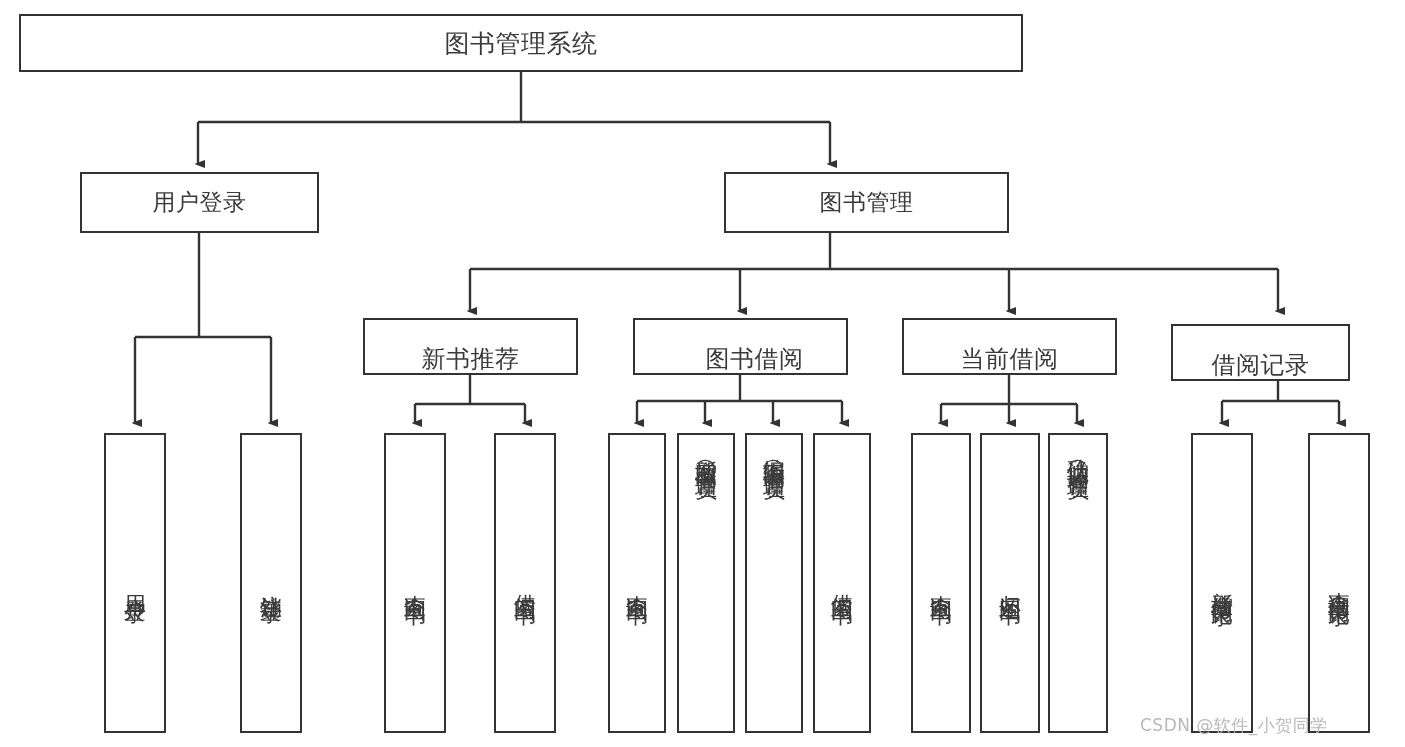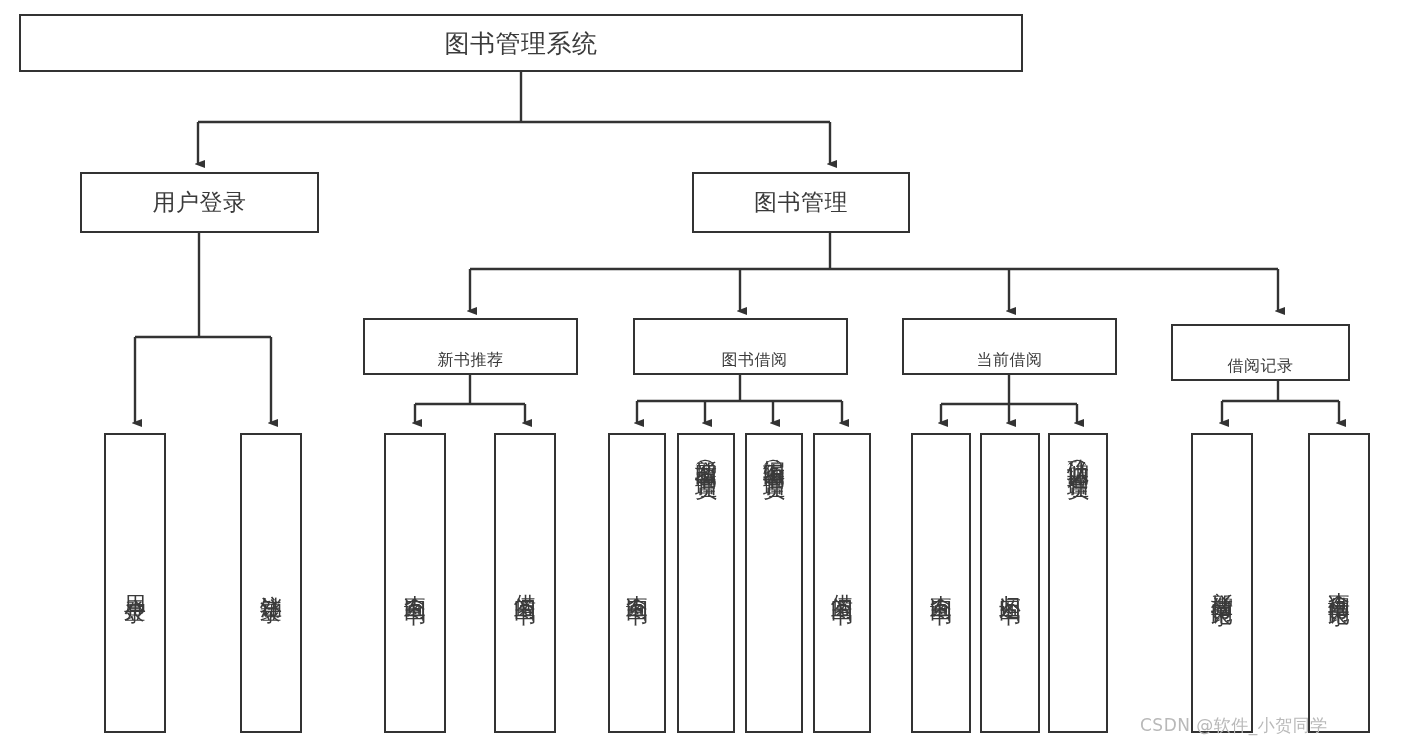--- a/index.html
+++ b/index.html
@@ -37,21 +37,21 @@
   }
   .node .label {
     color: #3a3a3a;
     text-align: center;
     line-height: 1.08;
     letter-spacing: 0.5px;
     white-space: nowrap;
   }
   .node.root .label { font-size: 25px; }
   .node.lvl2 .label { font-size: 23px; }
-  .node.lvl3 .label { font-size: 16px; margin-top: 26px; }
+  .node.lvl3 .label { font-size: 24px; margin-top: 26px; }
 
   
   .node.leaf {
     align-items: flex-start;
     justify-content: center;
     padding-top: 6px;
   }
   .node.leaf.mid {
     align-items: center;
     padding-top: 0;
@@ -127,21 +127,21 @@
     </g>
   </svg>
 
   <div class="node root" style="left:19px; top:14px; width:1004px; height:58px;">
     <span class="label">图书管理系统</span>
   </div>
 
   <div class="node lvl2" style="left:80px; top:172px; width:239px; height:61px;">
     <span class="label">用户登录</span>
   </div>
-  <div class="node lvl2" style="left:692px; top:172px; width:218px; height:61px;">
+  <div class="node lvl2" style="left:724px; top:172px; width:285px; height:61px;">
     <span class="label">图书管理</span>
   </div>
 
   <div class="node lvl3" style="left:363px; top:318px; width:215px; height:57px;">
     <span class="label">新书推荐</span>
   </div>
   <div class="node lvl3" style="left:633px; top:318px; width:215px; height:57px;padding-left:28px;">
     <span class="label">图书借阅</span>
   </div>
   <div class="node lvl3" style="left:902px; top:318px; width:215px; height:57px;font-family:Liberation Serif, serif;">

